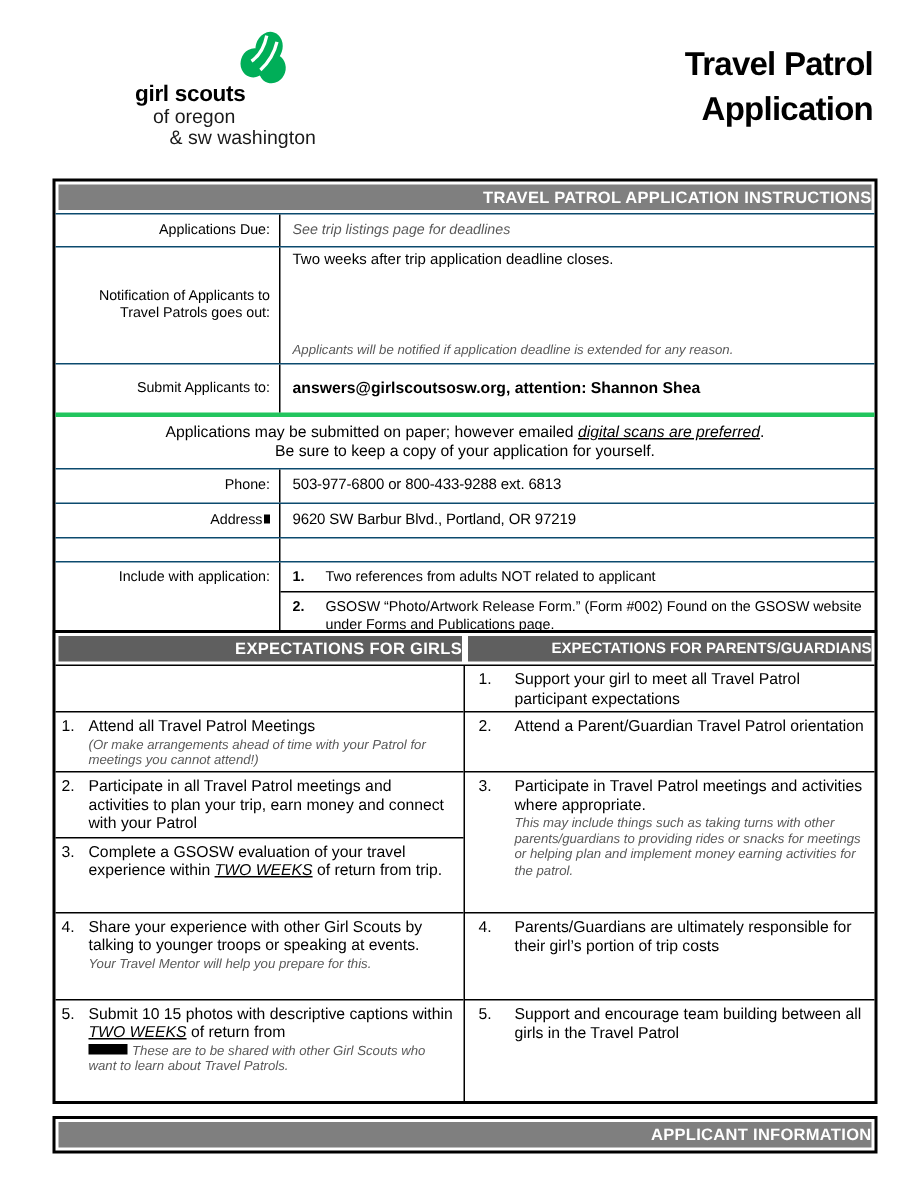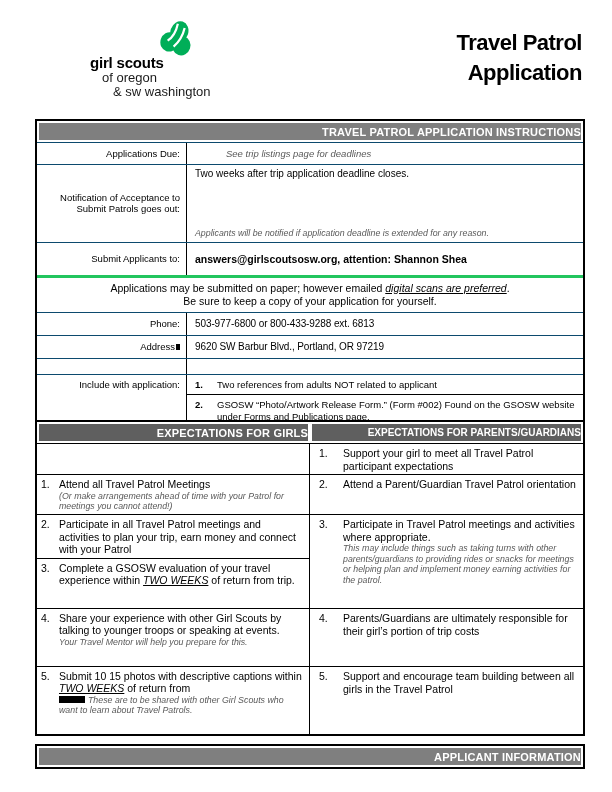--- a/index.html
+++ b/index.html
@@ -30,21 +30,21 @@
   .sq{display:inline-block;width:4px;height:6px;background:#000;margin-left:1px;}
   .redact{display:inline-block;width:26px;height:7px;background:#000;margin-right:3px;}
 
   
   .tbl1{top:119px;}
   .tbl1 .lbl{width:150px;flex:none;border-right:1px solid #000;box-sizing:border-box;
              text-align:right;font-size:9.5px;padding:3px 6px 3px 2px;display:flex;
              flex-direction:column;justify-content:center;align-items:flex-end;line-height:11.5px;}
   .tbl1 .val{flex:1;padding:3px 8px 3px 8px;display:flex;flex-direction:column;justify-content:center;font-size:10px;line-height:12px;}
   .r-due{min-height:21px;}
-  .r-due .val{font-size:9.5px;margin-left:31px;}
+  .r-due .val{font-size:9.5px;}
   .r-notify{min-height:31px;}
   .r-notify .note{font-size:8.8px;line-height:10.5px;margin-top:48px;}
   .r-submit{min-height:32px;}
   .r-submit .val{font-weight:bold;font-size:10.5px;}
   .r-merged{min-height:36px;border-top:3px solid #22c55e;text-align:center;
             font-size:10.5px;line-height:13px;padding:4px 30px;box-sizing:border-box;}
   .r-contact{min-height:22px;}
   .r-contact .val{font-weight:normal;font-size:10px;letter-spacing:-0.1px;}
   .r-empty{min-height:15px;}
   .r-include .lbl{justify-content:flex-start;padding-top:4px;}
@@ -102,21 +102,21 @@
   <div class="bar">TRAVEL PATROL APPLICATION INSTRUCTIONS</div>
 
   <div class="row r-due">
     <div class="lbl">Applications Due:</div>
     <div class="val">
         <span class="note">See trip listings page for deadlines</span>
       </div>
   </div>
 
   <div class="row r-notify">
-    <div class="lbl">Notification of Acceptance to Submit Patrols goes out:</div>
+    <div class="lbl">Notification of Applicants to Travel Patrols goes out:</div>
     <div class="val">
       <span>Two weeks after trip application deadline closes.</span>
       <span class="note">Applicants will be notified if application deadline is extended for any reason.</span>
     </div>
   </div>
 
   <div class="row r-submit">
     <div class="lbl">Submit Applicants to:</div>
     <div class="val">answers@girlscoutsosw.org, attention: Shannon Shea</div>
   </div>

